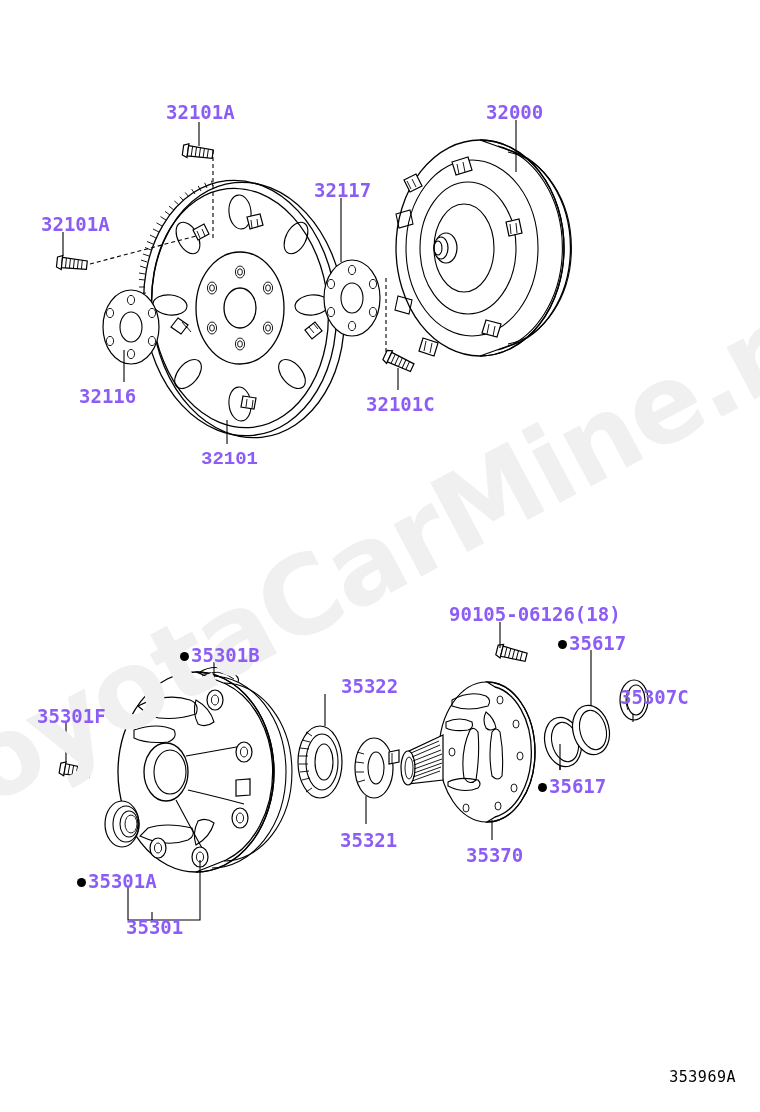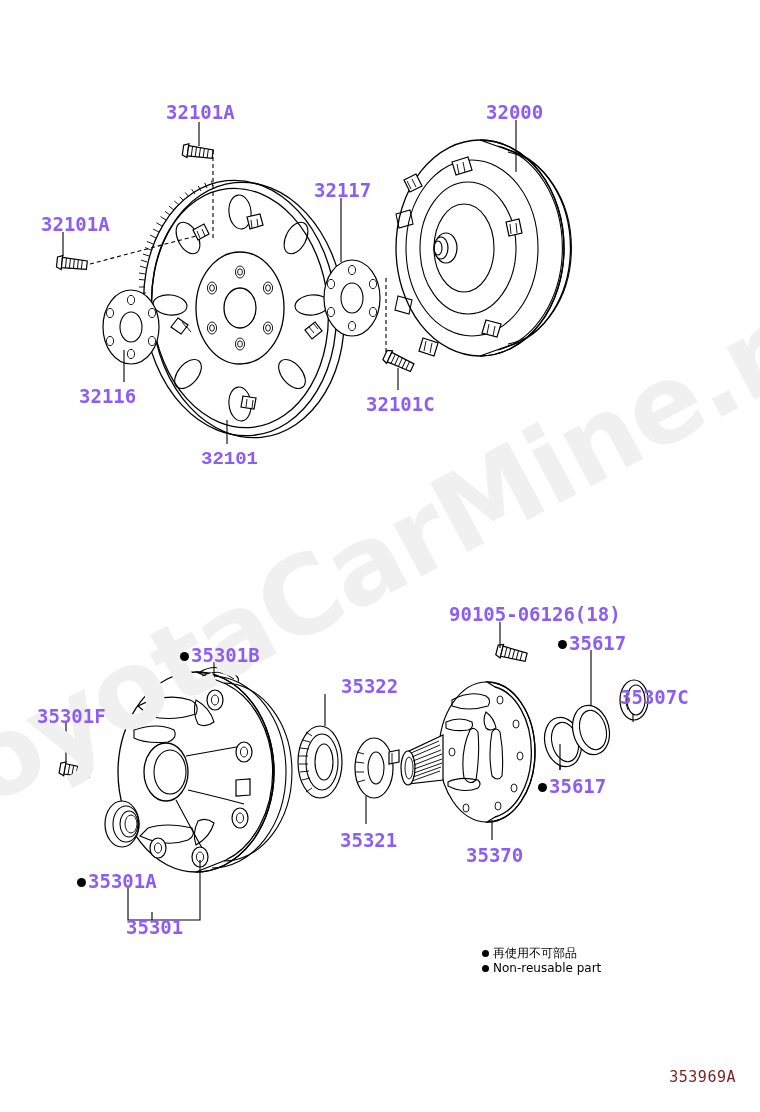--- a/index.html
+++ b/index.html
@@ -74,21 +74,21 @@
     color: #000;
     white-space: nowrap;
   }
   #legend .dot { width: 7px; height: 7px; margin-right: 4px; vertical-align: 0px;}
   #pagecode {
     position: absolute;
     right: 24px;
     top: 1068px;
     font-family: "DejaVu Sans Mono", "Liberation Mono", monospace;
     font-size: 15px;
-    color: #7f1d1d;
+    color: #000000;
     z-index: 6;
     letter-spacing: 0.5px;
   }
   svg { display: block; }
 </style>
 </head>
 <body>
 
 <div id="page">
 
@@ -415,23 +415,15 @@
       <div class="lbl" style="left: 312px; top: 677px; margin-left: 29px;"><span>35322</span></div>
       <div class="lbl" style="left: 37px; top: 707px;"><span>35301F</span></div>
       <div class="lbl" style="left: 620px; top: 688px; text-align: right;"><span>35307C</span></div>
       <div class="lbl" style="left: 538px; top: 777px;"><span class="dot"></span><span>35617</span></div>
       <div class="lbl" style="left: 340px; top: 831px;"><span>35321</span></div>
       <div class="lbl" style="left: 466px; top: 846px;"><span>35370</span></div>
       <div class="lbl" style="left: 77px; top: 872px;"><span class="dot"></span><span>35301A</span></div>
       <div class="lbl" style="left: 126px; top: 918px;"><span>35301</span></div>
     </div>
 
-  <div id="legend">
-    <div>
-      <span class="dot"></span><span>再使用不可部品</span>
-    </div>
-    <div>
-      <span class="dot"></span><span>Non-reusable part</span>
-    </div>
-  </div>
 
   <div id="pagecode">353969A</div>
 </div>
 
 </body></html>

